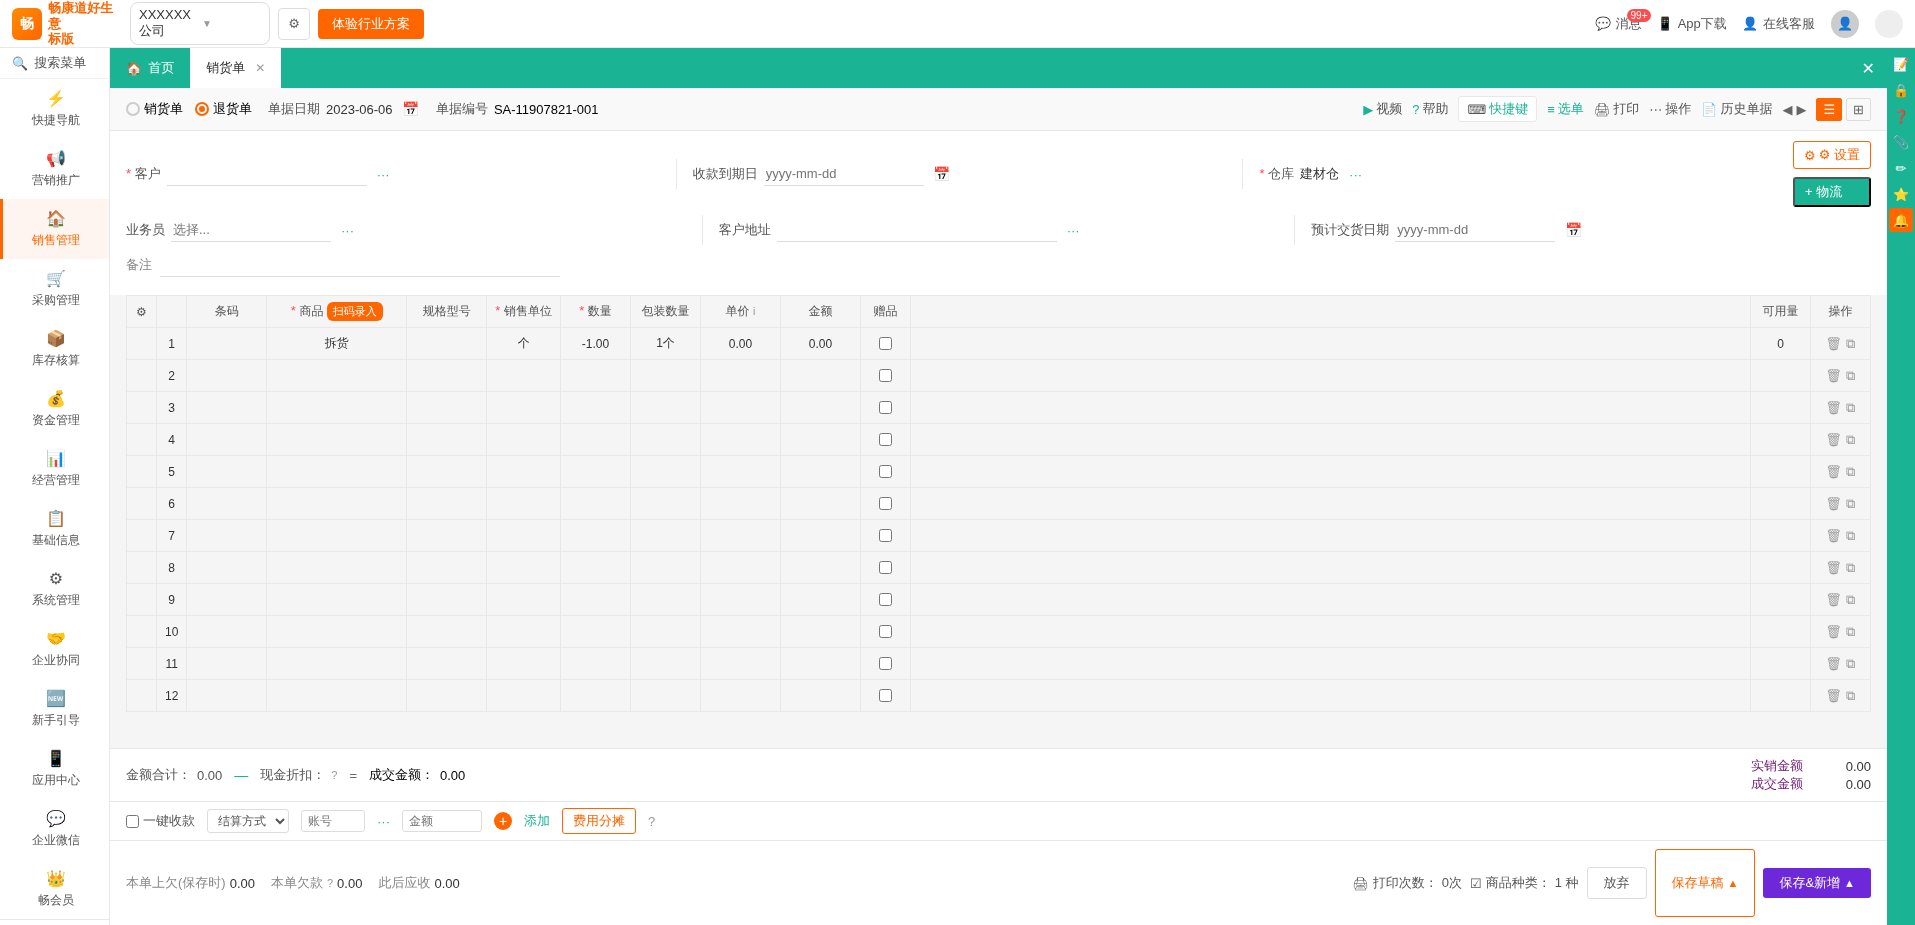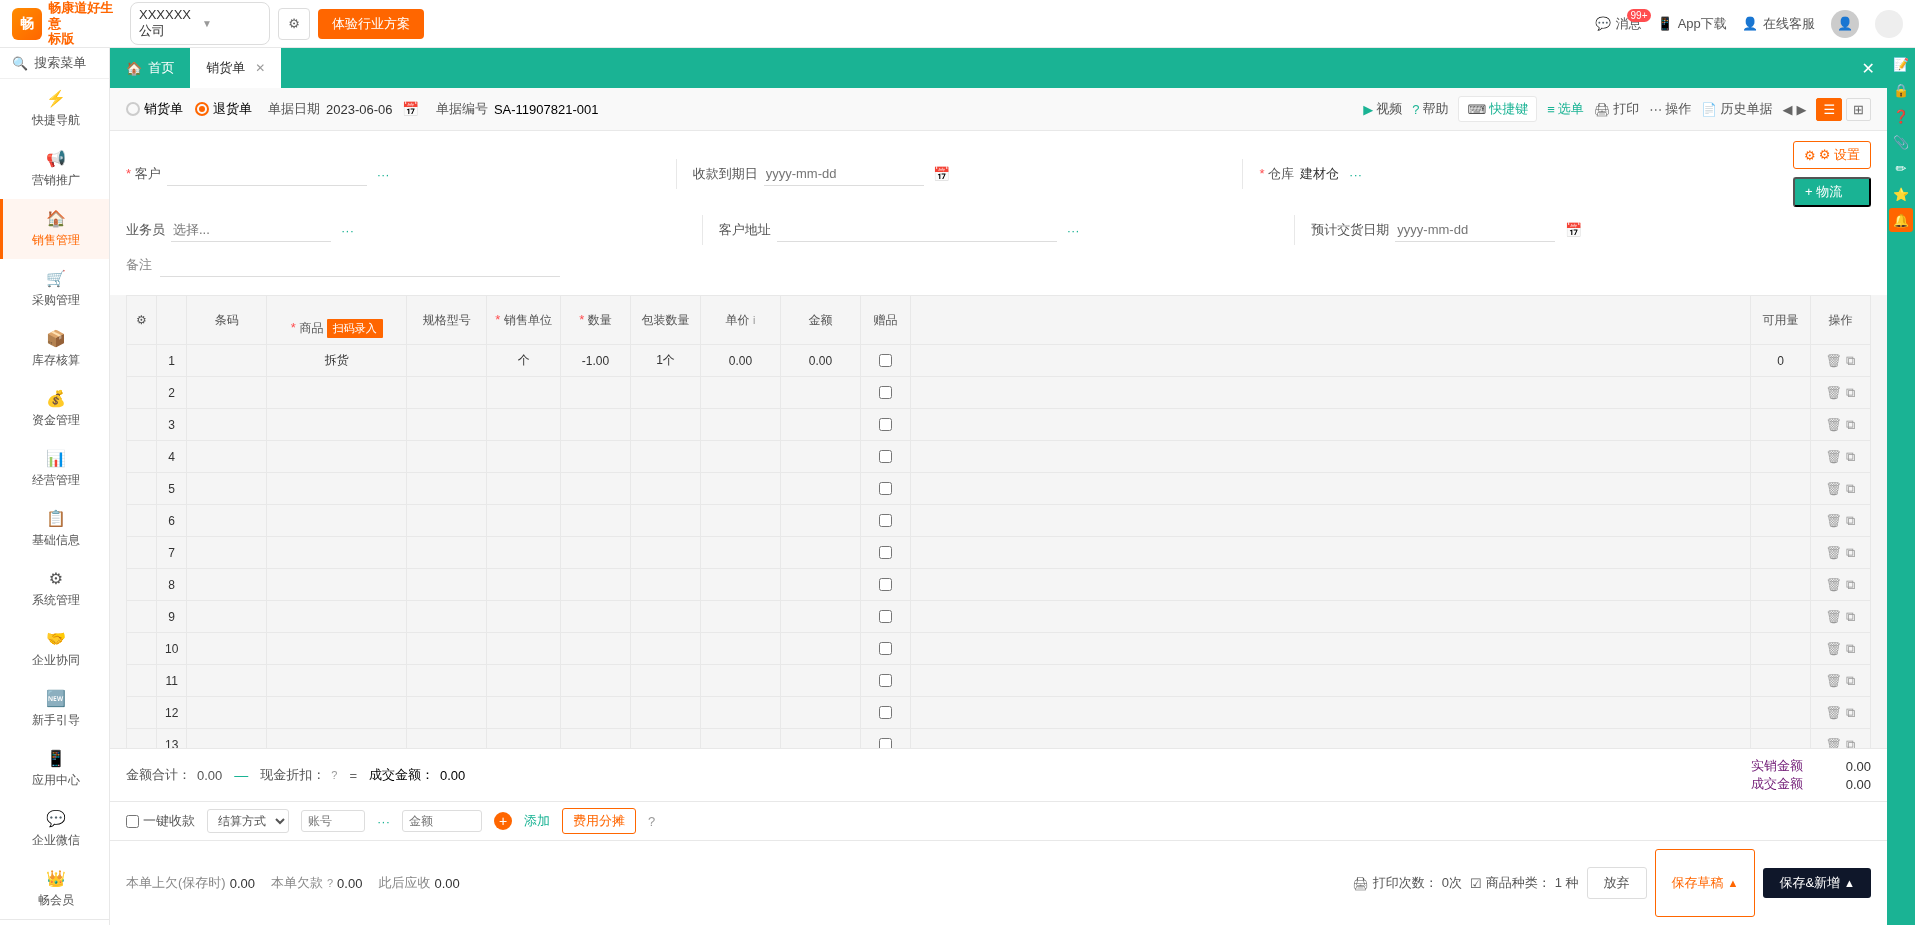--- a/index.html
+++ b/index.html
@@ -182,21 +182,21 @@
       padding: 6px 8px; text-align: center; font-weight: normal;
       color: #555; white-space: nowrap; font-size: 12px;
     }
     .data-table th .required { color: #ff4d4f; }
     .data-table td {
       border: 1px solid #e8e8e8; padding: 5px 8px;
       text-align: center; color: #333; font-size: 12px; height: 32px;
     }
     .scan-btn {
       background: #ff6600; color: #fff; border: none;
-      padding: 2px 6px; border-radius: 1px; cursor: pointer; font-size: 11px; margin-top: 17px;
+      padding: 2px 6px; border-radius: 6px; cursor: pointer; font-size: 11px;
     }
     .num-red { color: #ff4d4f; }
     .checkbox-cell { display: flex; justify-content: center; align-items: center; }
     input[type="checkbox"] { cursor: pointer; }
     .subtotal-row { background: #fdf6ec; }
     .subtotal-row td { font-weight: 500; color: #ff4d4f; border-top: 2px solid #e8e8e8; }
 
     
     .bottom-summary {
       padding: 8px 16px; background: #fff; border-top: 1px solid #e8e8e8;
@@ -261,21 +261,21 @@
     .discard-btn {
       border: 1px solid #ddd; background: #fff; color: #555;
       padding: 6px 16px; border-radius: 3px; cursor: pointer; font-size: 13px;
     }
     .save-draft-btn {
       border: 1px solid #ff6600; color: #ff6600; background: #fff;
       padding: 24px 16px; border-radius: 3px; cursor: pointer; font-size: 13px;
       display: flex; align-items: center; gap: 4px;
     }
     .save-new-btn {
-      background: #0f172a; color: #fff; border: none;
+      background: #6d28d9; color: #fff; border: none;
       padding: 6px 16px; border-radius: 3px; cursor: pointer; font-size: 13px;
       display: flex; align-items: center; gap: 4px;
     }
     .btn-arrow { font-size: 11px; }
     .product-type { display: flex; align-items: center; gap: 4px; color: #555; font-size: 12px; }
 
     
     .right-panel {
       width: 28px; background: #1ab394; display: flex;
       flex-direction: column; align-items: center; gap: 2px;
@@ -888,45 +888,20 @@
               </td>
               <td></td>
               <td></td>
               <td>
                 <div class="op-icons">
                   <span class="op-icon">🗑</span>
                   <span class="op-icon">⧉</span>
                 </div>
               </td>
             </tr>
-          <tr>
-              <td></td>
-              <td>13</td>
-              <td></td>
-              <td></td>
-              <td></td>
-              <td></td>
-              <td></td>
-              <td></td>
-              <td></td>
-              <td></td>
-              <td>
-                <div class="checkbox-cell">
-                  <input type="checkbox" style="">
-                </div>
-              </td>
-              <td></td>
-              <td></td>
-              <td>
-                <div class="op-icons">
-                  <span class="op-icon">🗑</span>
-                  <span class="op-icon">⧉</span>
-                </div>
-              </td>
-            </tr>
 
         </tbody>
       </table>
     </div>
 
     <div class="bottom-summary">
       <div class="summary-item">
         <span>金额合计：</span>
         <span>0.00</span>
       </div>

